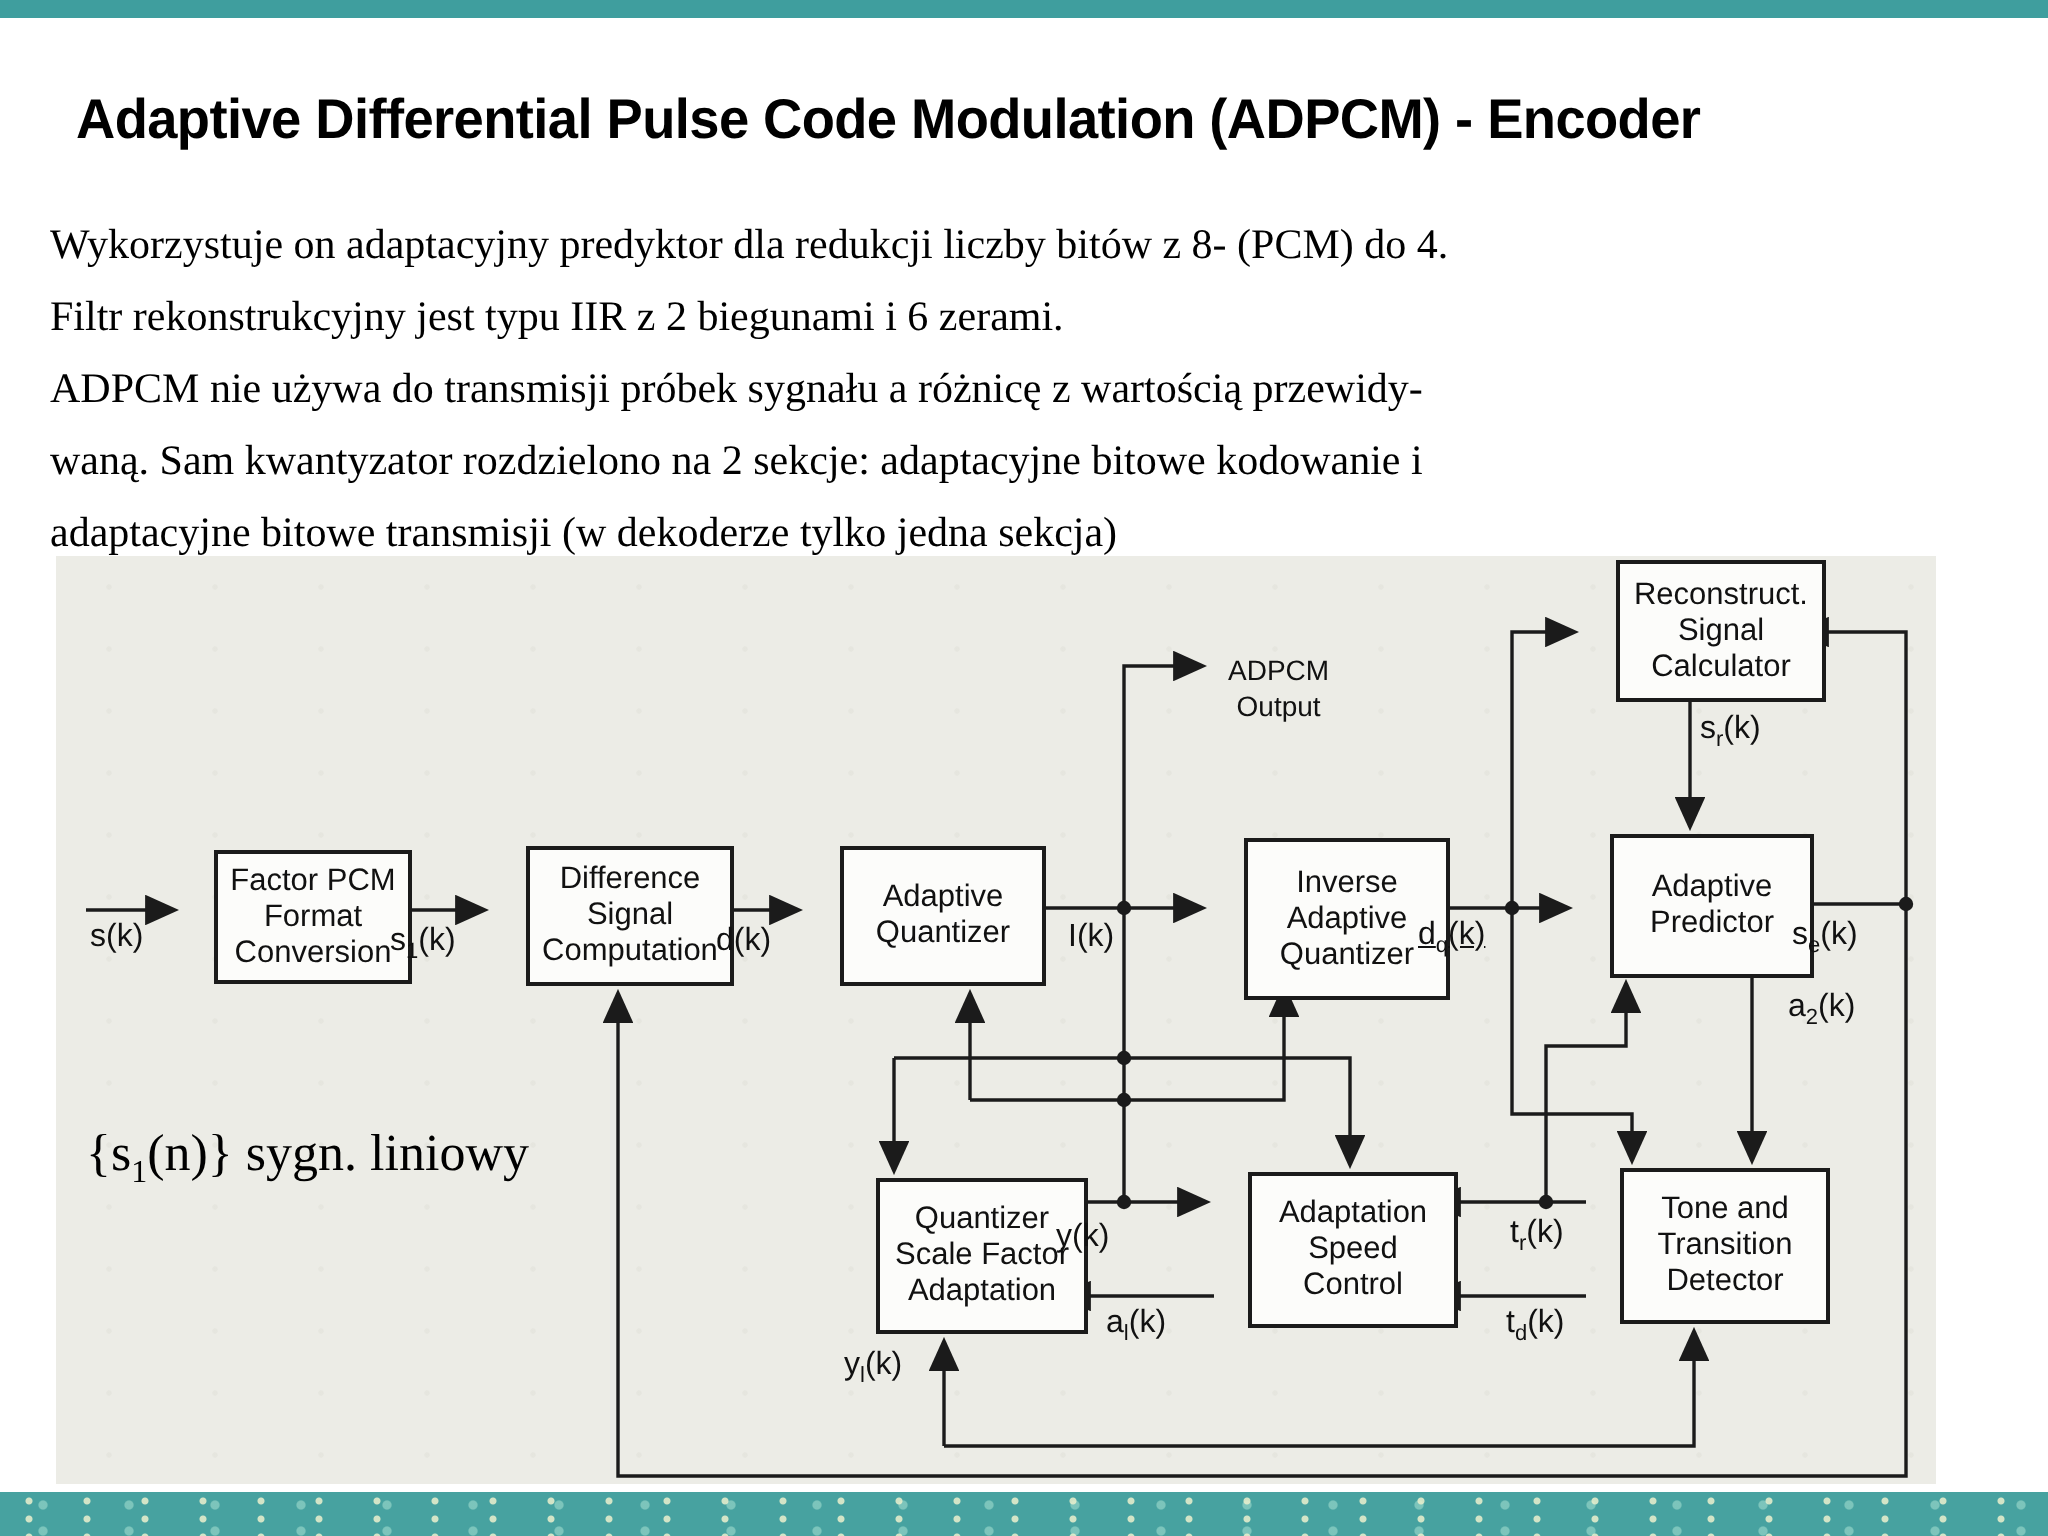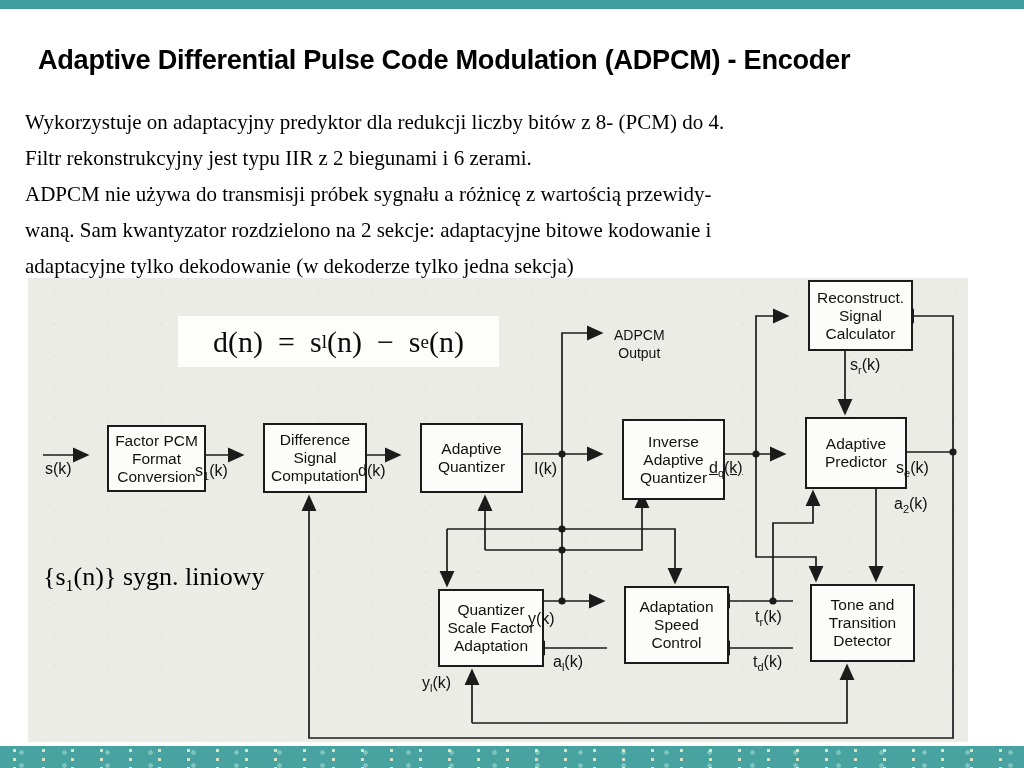--- a/index.html
+++ b/index.html
@@ -44,21 +44,21 @@
 
 <div class="teal-top"></div>
 
 <div class="slide-title">Adaptive Differential Pulse Code Modulation (ADPCM) - Encoder</div>
 
 <div class="para">
   <div class="pline">Wykorzystuje on adaptacyjny predyktor dla redukcji liczby bitów z 8- (PCM) do 4.</div>
   <div class="pline">Filtr rekonstrukcyjny jest typu IIR z 2 biegunami i 6 zerami.</div>
   <div class="pline">ADPCM nie używa do transmisji próbek sygnału a różnicę z wartością przewidy-</div>
   <div class="pline">waną. Sam kwantyzator rozdzielono na 2 sekcje: adaptacyjne bitowe kodowanie i</div>
-  <div class="pline">adaptacyjne tylko dekodowanie (w dekoderze tylko jedna sekcja)</div>
+  <div class="pline">adaptacyjne bitowe transmisji (w dekoderze tylko jedna sekcja)</div>
 </div>
 
 <div class="diagram">
 
   <svg class="dlines" viewBox="0 0 940 464">
     <defs>
       <marker id="ah" markerWidth="10" markerHeight="9" refX="8.5" refY="4.5" orient="auto">
         <path d="M0,0 L10,4.5 L0,9 z" fill="#1b1b1b"></path>
       </marker>
     </defs>
@@ -93,21 +93,20 @@
       <circle cx="534" cy="176" r="3.6"></circle>
       <circle cx="728" cy="176" r="3.6"></circle>
       <circle cx="925" cy="174" r="3.6"></circle>
       <circle cx="534" cy="251" r="3.6"></circle>
       <circle cx="534" cy="272" r="3.6"></circle>
       <circle cx="534" cy="323" r="3.6"></circle>
       <circle cx="745" cy="323" r="3.6"></circle>
     </g>
   </svg>
 
-  <div class="formula"><span>d(n)  =  s</span><sub>l</sub><span>(n)  −  s</span><sub>e</sub><span>(n)</span></div>
 
   <div class="out-label">
     <div>ADPCM</div>
     <div>Output</div>
   </div>
 
   <div class="side-note"><span>{s</span><sub>1</sub><span>(n)} sygn. liniowy</span></div>
 
   <div class="dbox" style="left:62px;top:147px;width:99px;height:67px;">
     <div class="ln">Factor PCM</div>

